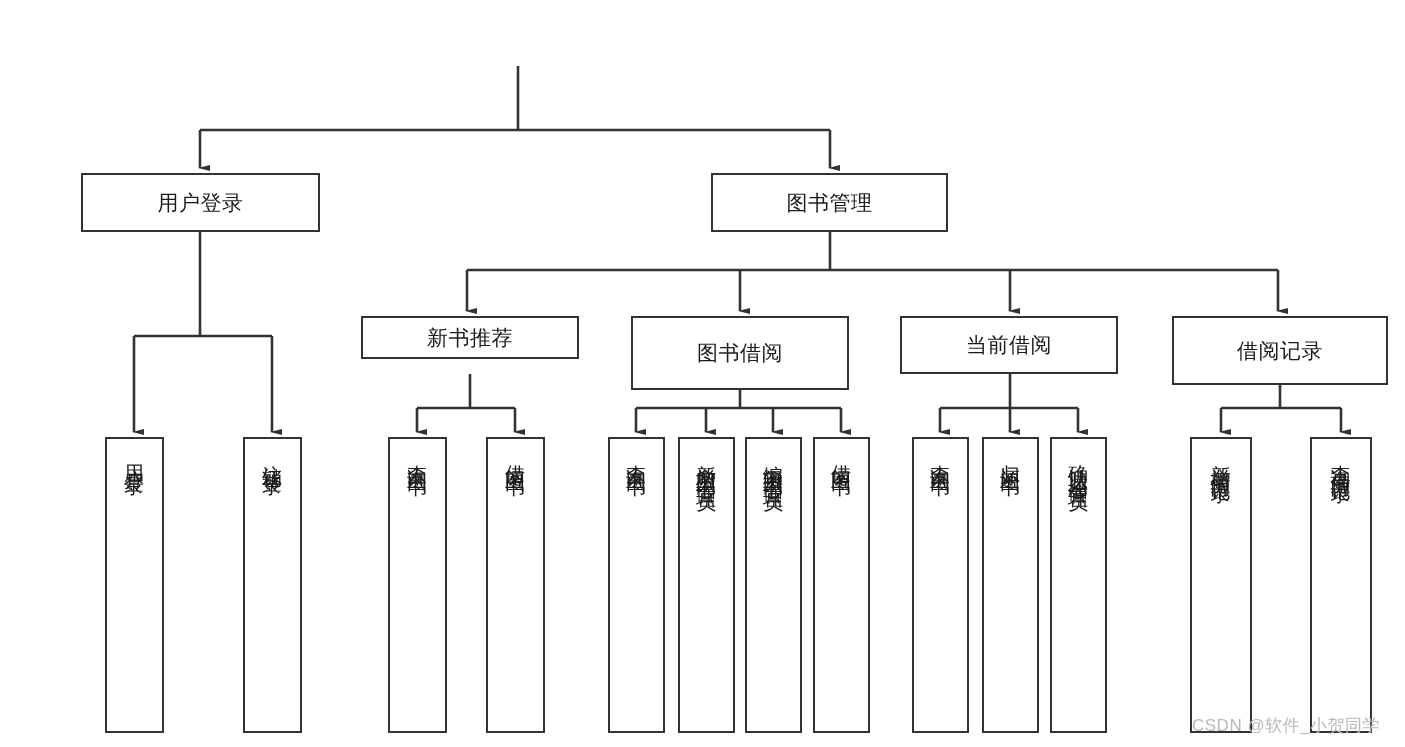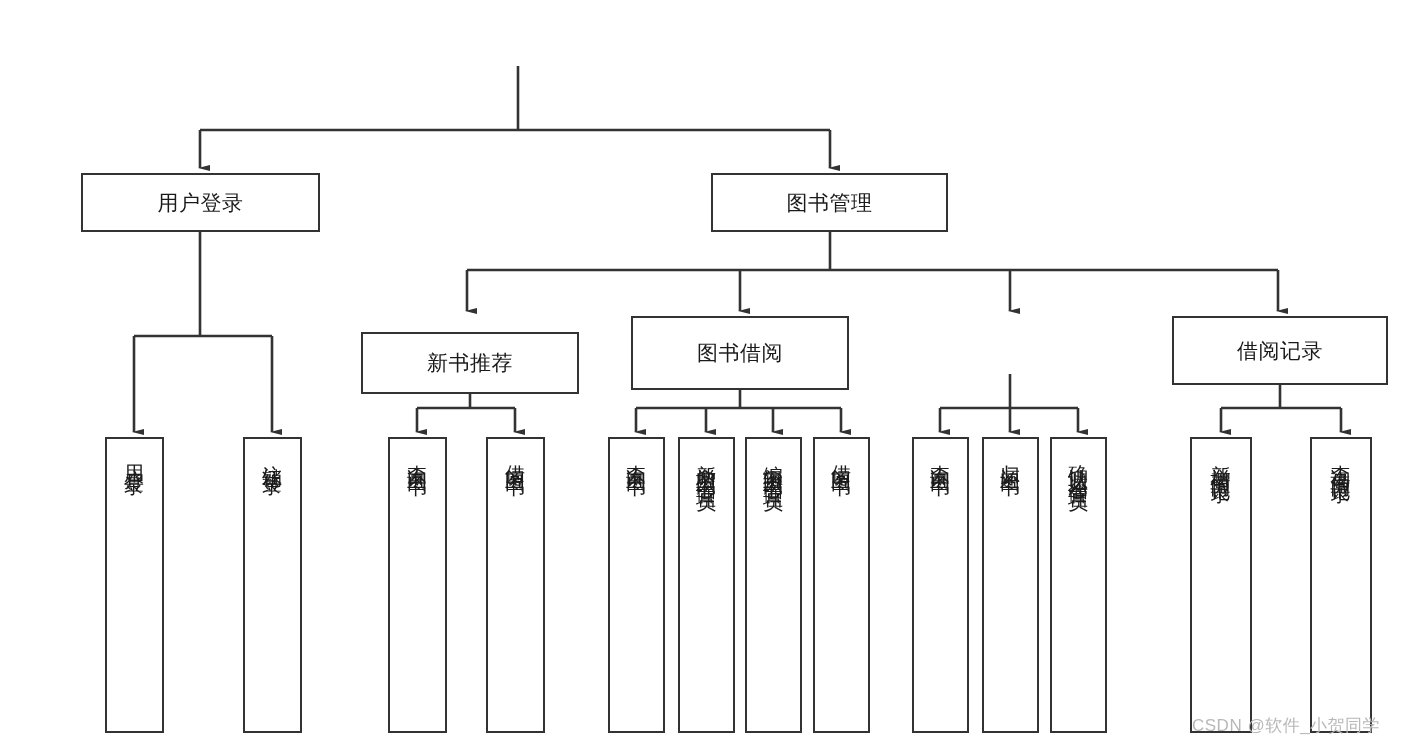--- a/index.html
+++ b/index.html
@@ -121,25 +121,28 @@
   </svg>
 
 
   <div class="node horizontal" style="left:81px; top:173px; width:239px; height:59px;">
     <span>用户登录</span>
   </div>
   <div class="node horizontal" style="left:711px; top:173px; width:237px; height:59px;">
     <span>图书管理</span>
   </div>
 
-  <div class="node horizontal" style="left:361px; top:316px; width:218px; height:62px;margin-top:16px;">
+  <div class="node horizontal" style="left:361px; top:316px; width:218px; height:43px;">
     <span>新书推荐</span>
   </div>
   <div class="node horizontal" style="left:631px; top:316px; width:218px; height:74px;">
     <span>图书借阅</span>
+  </div>
+  <div class="node horizontal" style="left:900px; top:316px; width:218px; height:58px;">
+    <span>当前借阅</span>
   </div>
   <div class="node horizontal" style="left:1172px; top:316px; width:216px; height:69px;">
     <span>借阅记录</span>
   </div>
 
   <div class="node vertical" style="left:105px; top:437px; width:59px; height:296px;">
     <span class="vlabel">用户登录</span>
   </div>
   <div class="node vertical" style="left:243px; top:437px; width:59px; height:296px;">
     <span class="vlabel">注销登录</span>

